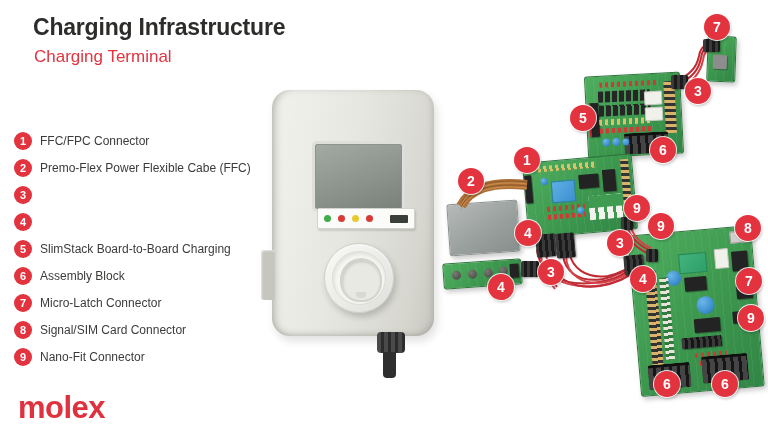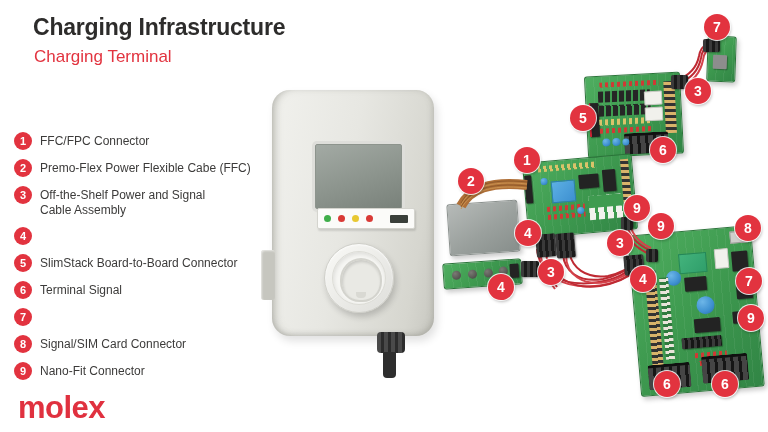--- a/index.html
+++ b/index.html
@@ -87,35 +87,35 @@
   <div class="legend-row">
     <span class="lnum">1</span>
     <span class="llabel">FFC/FPC Connector</span>
   </div>
   <div class="legend-row">
     <span class="lnum">2</span>
     <span class="llabel">Premo-Flex Power Flexible Cabe (FFC)</span>
   </div>
   <div class="legend-row">
     <span class="lnum">3</span>
-    <span class="llabel wrap">Off-the-Shelf Power and Signal Cable Assembly</span>
   </div>
   <div class="legend-row">
     <span class="lnum">4</span>
   </div>
   <div class="legend-row">
     <span class="lnum">5</span>
-    <span class="llabel">SlimStack Board-to-Board Connector</span>
+    <span class="llabel">SlimStack Board-to-Board Charging</span>
   </div>
   <div class="legend-row">
     <span class="lnum">6</span>
-    <span class="llabel">Terminal Signal</span>
+    <span class="llabel">Assembly Block</span>
   </div>
   <div class="legend-row">
     <span class="lnum">7</span>
+    <span class="llabel">Micro-Latch Connector</span>
   </div>
   <div class="legend-row">
     <span class="lnum">8</span>
     <span class="llabel">Signal/SIM Card Connector</span>
   </div>
   <div class="legend-row">
     <span class="lnum">9</span>
     <span class="llabel">Nano-Fit Connector</span>
   </div>
 </div>

